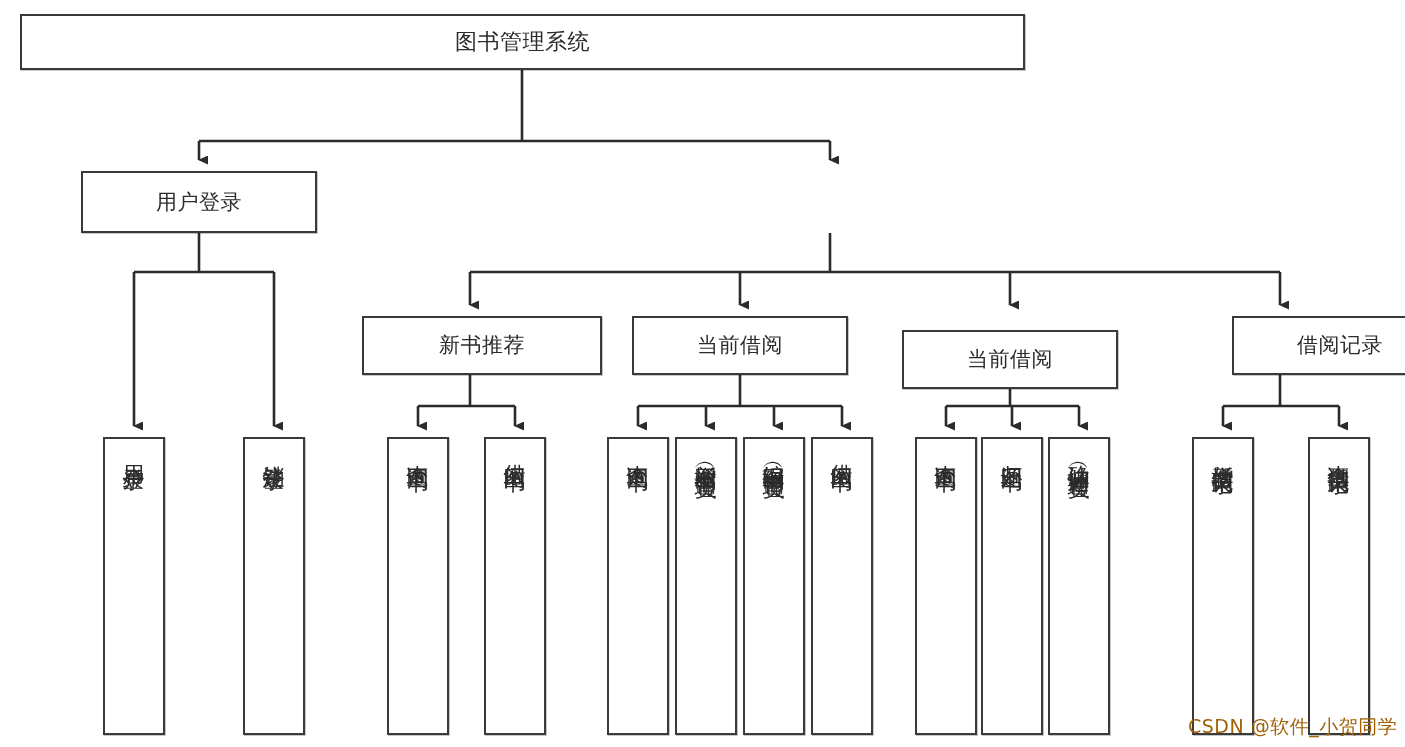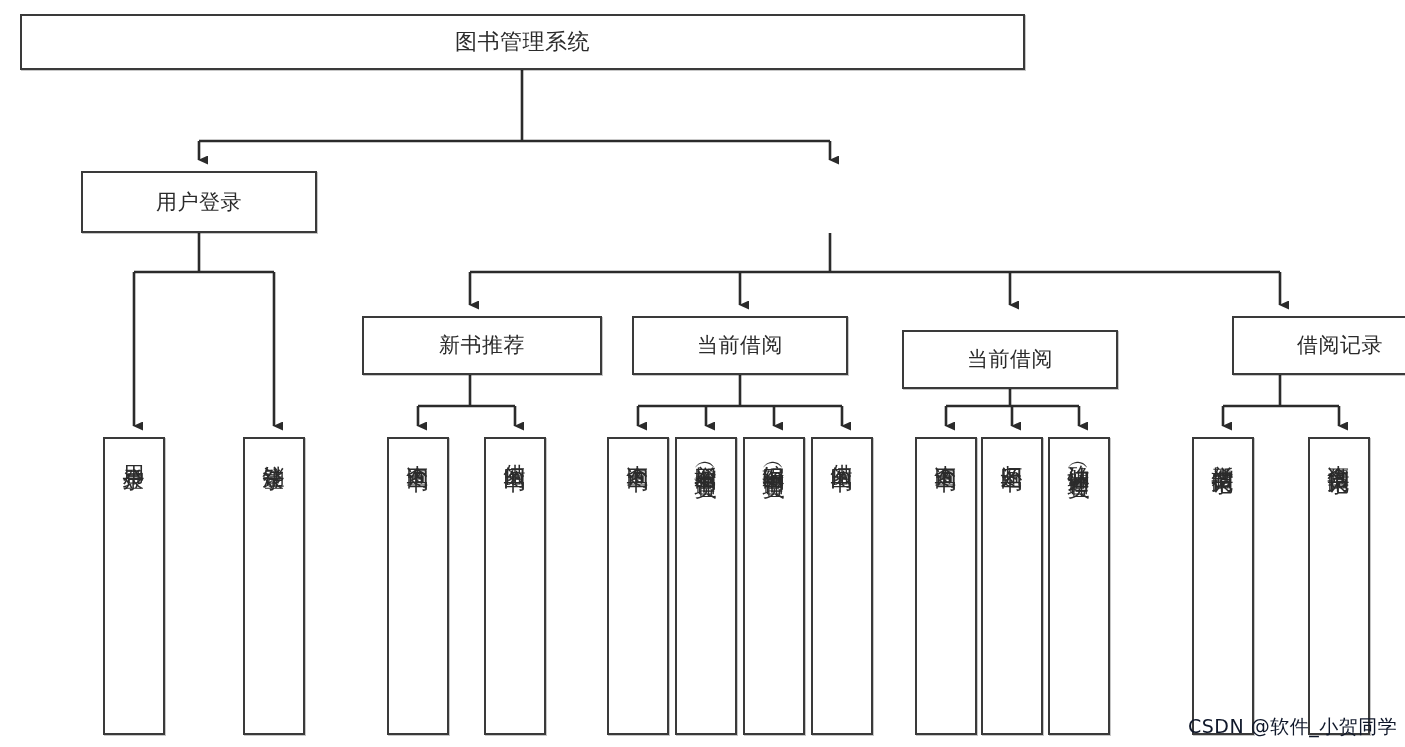--- a/index.html
+++ b/index.html
@@ -57,21 +57,21 @@
     line-height: 1.05;
   }
   .node.root .node-label {
     font-size: 22px;
   }
   #watermark {
     position: absolute;
     left: 1188px;
     top: 714px;
     font-size: 19px;
-    color: #0f172a;
+    color: #a16207;
     letter-spacing: 0.5px;
     white-space: nowrap;
     pointer-events: none;
     font-family: "DejaVu Sans", "Liberation Sans", sans-serif;
   }
 </style>
 </head>
 <body>
 
 <div id="diagram-root">

